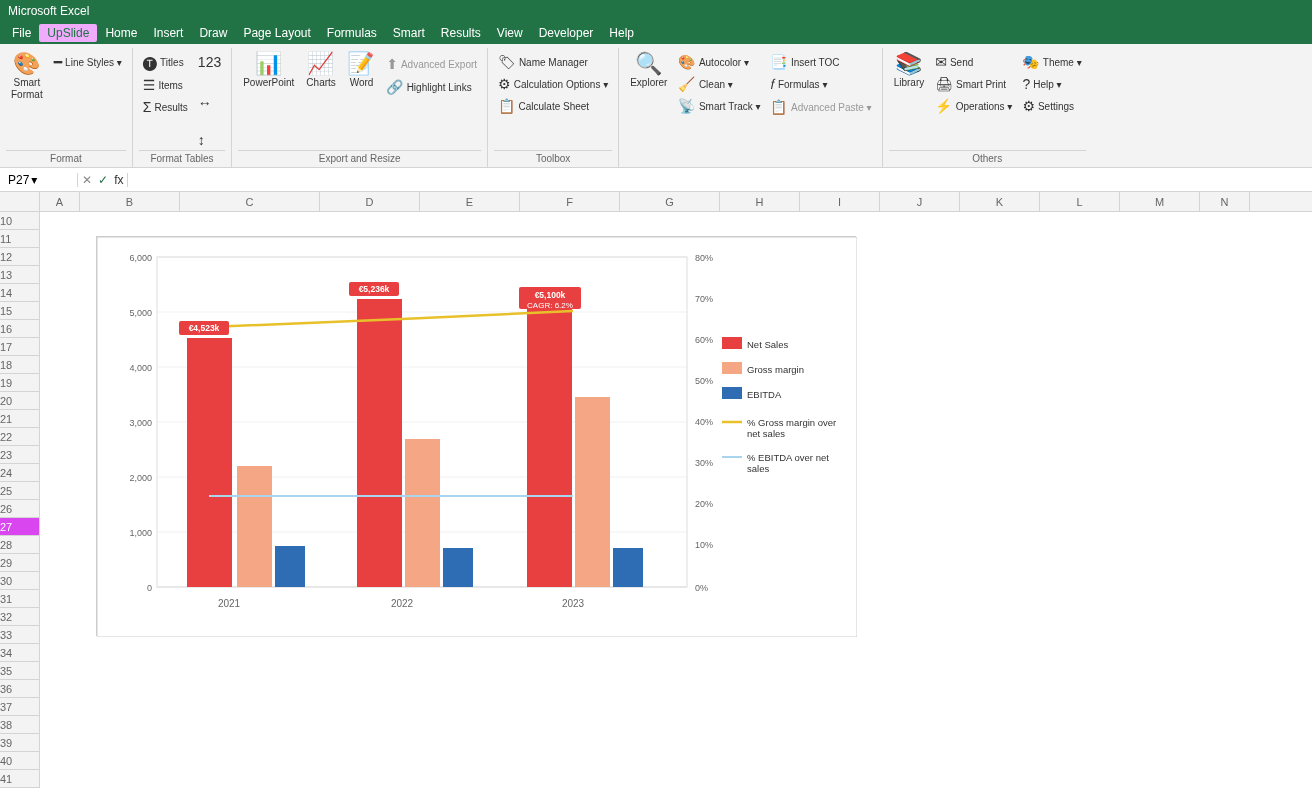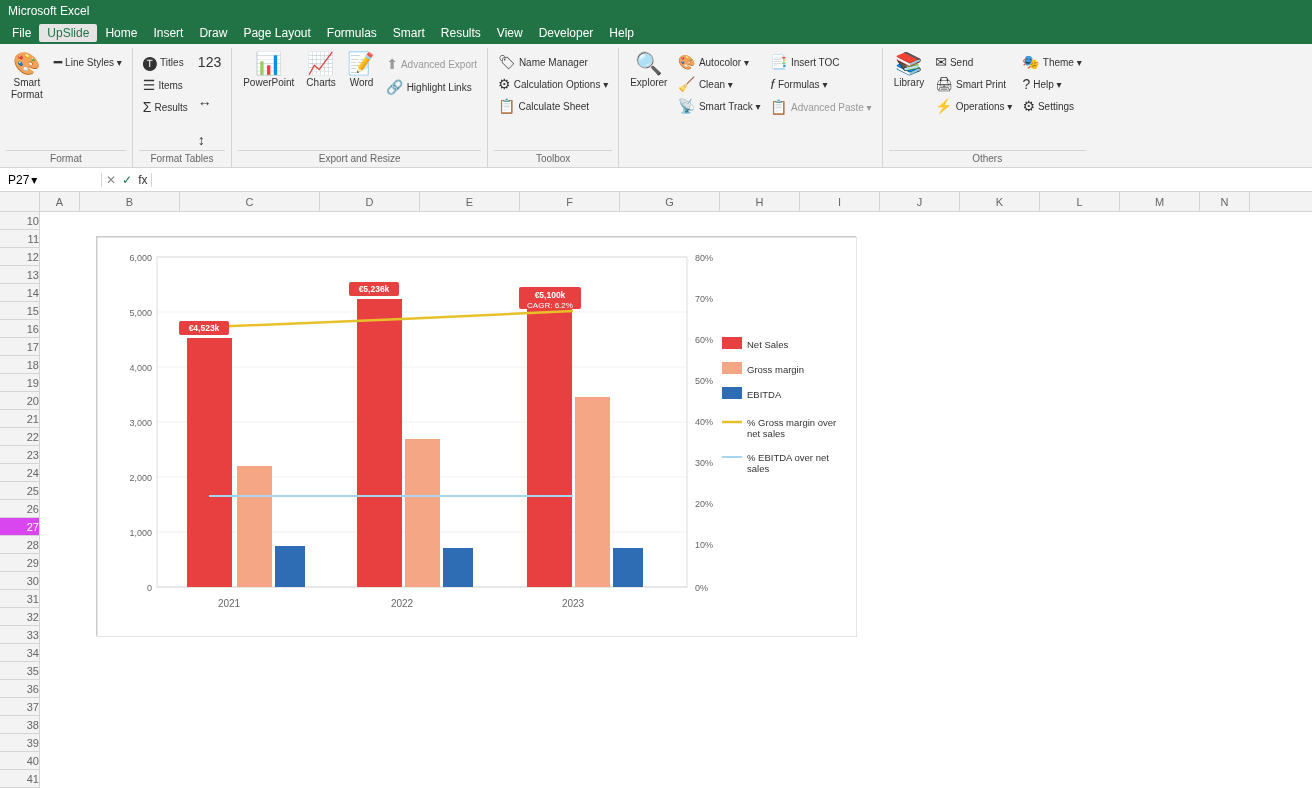--- a/index.html
+++ b/index.html
@@ -24,21 +24,21 @@
       padding: 2px 4px;
       height: 22px;
     }
     .menu-item {
       color: white;
       padding: 2px 8px;
       font-size: 12px;
       cursor: pointer;
       border-radius: 2px;
     }
-    .menu-item.active { background: #e5e5e5; color: #217346; }
+    .menu-item.active { background: #f0abfc; color: #217346; }
 
     
     .ribbon {
       background: #f3f3f3;
       border-bottom: 1px solid #d4d4d4;
       display: flex;
       flex-direction: column;
     }
     .ribbon-content {
       display: flex;
@@ -107,21 +107,21 @@
 
     
     .formula-bar {
       display: flex;
       align-items: center;
       border-bottom: 1px solid #d4d4d4;
       height: 24px;
       background: white;
     }
     .cell-ref-box {
-      width: 102px;
+      width: 78px;
       border-right: 1px solid #d4d4d4;
       padding: 0 8px;
       font-size: 12px;
       display: flex;
       align-items: center;
     }
     .formula-controls {
       display: flex;
       align-items: center;
       padding: 0 4px;
@@ -170,21 +170,21 @@
     .row-headers {
       display: flex;
       flex-direction: column;
       width: 40px;
       min-width: 40px;
       background: #f3f3f3;
       border-right: 1px solid #d4d4d4;
     }
     .row-header {
       border-bottom: 1px solid #d4d4d4;
-      text-align: right;
+      text-align: left;
       font-size: 11px;
       color: #666;
       line-height: 18px;
       height: 18px;
     }
     .row-header.selected { background: #d946ef; color: white; }
 
     .cells-area {
       flex: 1;
       position: relative;

